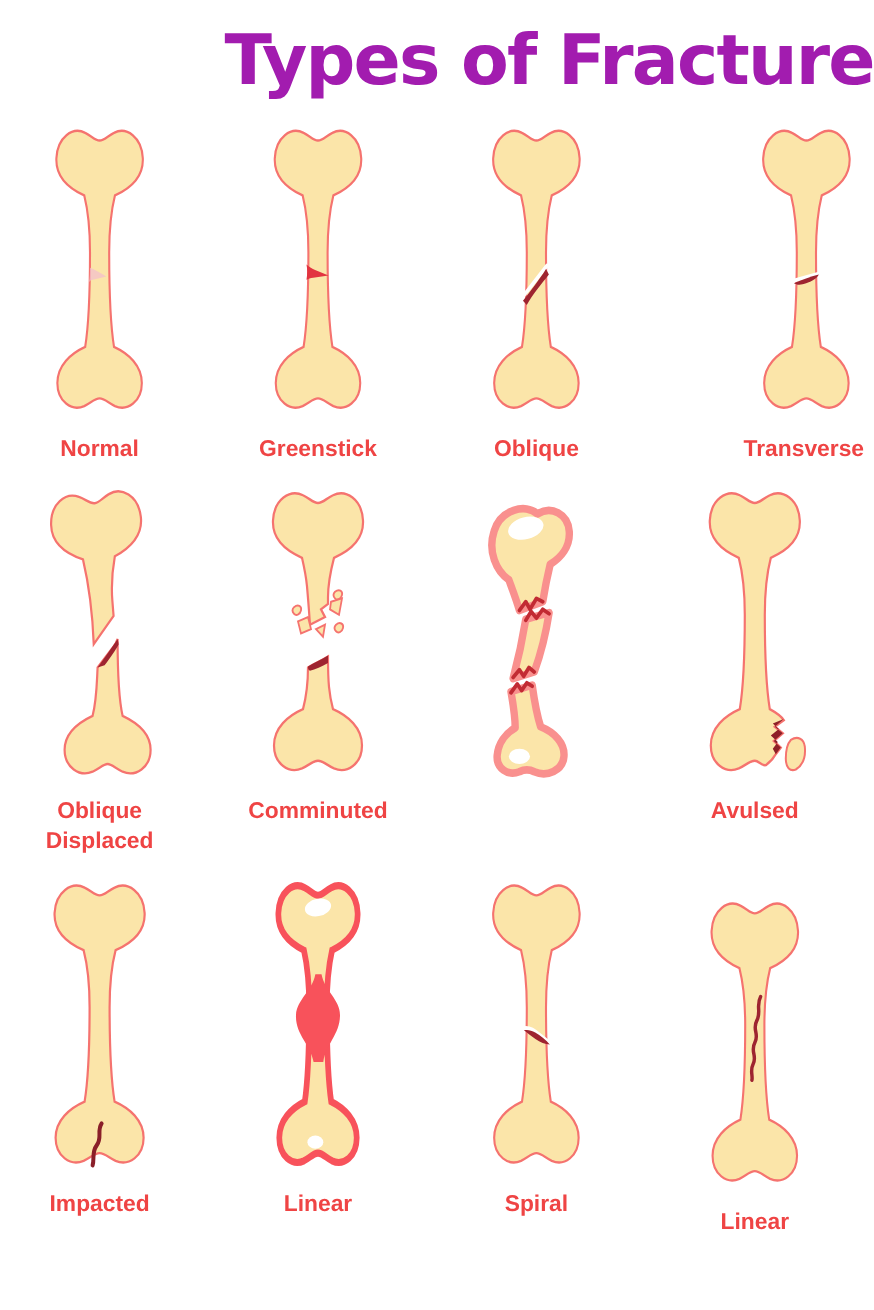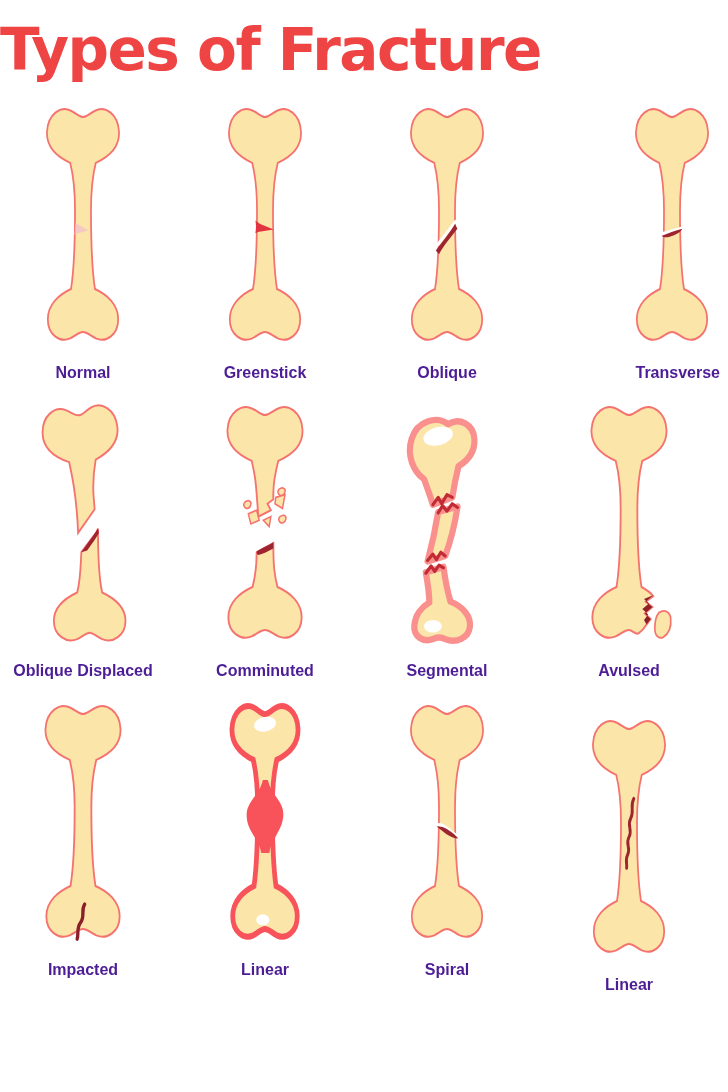--- a/index.html
+++ b/index.html
@@ -1,34 +1,34 @@
 <!DOCTYPE html>
 <html><head>
 <meta charset="utf-8">
 <style>
   html,body{margin:0;padding:0;}
   body{
     width:728px;height:1092px;background:#ffffff;overflow:hidden;
     font-family:"Liberation Sans",sans-serif;
   }
   .title{
-    margin:20px 0 4px 0;text-align:left;
+    margin:20px 0 4px 0;text-align:right;
     font-family:"DejaVu Sans",sans-serif;
-    font-size:58px;font-weight:800;letter-spacing:-1.5px;color:#ef4444;
+    font-size:58px;font-weight:800;letter-spacing:-1.5px;color:#a21caf;
     line-height:1.05;
   }
   .grid{
     display:grid;grid-template-columns:repeat(4,182px);
     width:728px;margin-top:16px;row-gap:12px;
     transform:translateX(-8px);
   }
   .cell{display:flex;flex-direction:column;align-items:center;}
   .art{height:257px;display:flex;align-items:flex-start;justify-content:center;}
   .caption{
-    margin-top:9px;font-size:16px;font-weight:700;color:#4c1d95;
+    margin-top:9px;font-size:19px;font-weight:700;color:#ef4444;
     text-align:center;line-height:1.28;max-width:158px;
   }
   svg{display:block;}
 </style>
 </head>
 <body>
 
 <h1 class="title">Types of Fracture</h1>
 
 <div class="grid">
@@ -105,21 +105,20 @@
           <path d="M 50 128 L 72 122 C 69 141 64 160 58 176 L 38 182 C 43 164 47 146 50 128 Z" fill="#FBE5A9" stroke="#F9908E" stroke-width="7" stroke-linejoin="round"></path>
           <path d="M 36 194 L 56 188 C 58 202 60 214 64 226 C 77 231 87 241 86 253 C 85 266 70 272 58 267 C 52 264 48 265 44 267 C 33 271 22 264 23 252 C 24 241 31 232 40 227 C 40 216 38 205 36 194 Z" fill="#FBE5A9" stroke="#F9908E" stroke-width="7" stroke-linejoin="round"></path>
           <path d="M 44 120 L 50 112 L 54 119 L 60 109 L 66 112" stroke="#C22B33" stroke-width="3.5" fill="none" stroke-linejoin="round" stroke-linecap="round"></path>
           <path d="M 50 129 L 55 121 L 60 127 L 66 119 L 72 123" stroke="#C22B33" stroke-width="3.5" fill="none" stroke-linejoin="round" stroke-linecap="round"></path>
           <path d="M 38 181 L 44 174 L 48 180 L 53 172 L 58 176" stroke="#C22B33" stroke-width="3.5" fill="none" stroke-linejoin="round" stroke-linecap="round"></path>
           <path d="M 36 195 L 42 187 L 46 193 L 51 186 L 56 189" stroke="#C22B33" stroke-width="3.5" fill="none" stroke-linejoin="round" stroke-linecap="round"></path>
           <ellipse cx="50" cy="45" rx="17" ry="10" transform="rotate(-14 50 45)" fill="#ffffff"></ellipse>
           <ellipse cx="44" cy="253" rx="10" ry="7" fill="#ffffff"></ellipse>
         </svg>
       </div>
-      <figcaption class="caption">Segmental</figcaption>
     </figure>
     <figure class="cell" style="margin: 0px;">
       <div class="art">
         <svg width="100" height="256" viewBox="0 0 120 280" preserveAspectRatio="none">
           <path d="M 44 72 C 29 66 14 56 15 38 C 16 19 32 9 45 15 C 52 18 55 22 60 22 C 65 22 68 18 75 15 C 88 9 104 19 105 38 C 106 56 91 66 76 72 C 72 86 70 100 70 124 C 70 158 71 188 75 210 C 81 213 86 216 89 220 L 80 226 L 88 232 L 79 239 L 86 245 L 81 251 C 78 256 74 259 71 261 C 67 262 64 257 60 257 C 55 257 51 261 44 264 C 31 269 16 260 16 243 C 16 227 30 216 45 210 C 49 188 50 158 50 124 C 50 100 48 86 44 72 Z" fill="#FBE5A9" stroke="#F5736F" stroke-width="2.2"></path>
           <path d="M 89 219 L 80 226 L 88 232 L 79 239 L 86 245 L 81 251 L 78 246 L 83 240 L 76 234 L 84 228 L 78 223 Z" fill="#8E2028"></path>
           <path d="M 96 238 C 103 234 109 237 110 244 C 111 253 108 261 101 265 C 95 267 91 263 91 255 C 91 247 92 242 96 238 Z" fill="#FBE5A9" stroke="#F5736F" stroke-width="2"></path>
         </svg>
       </div>
       <figcaption class="caption">Avulsed</figcaption>

